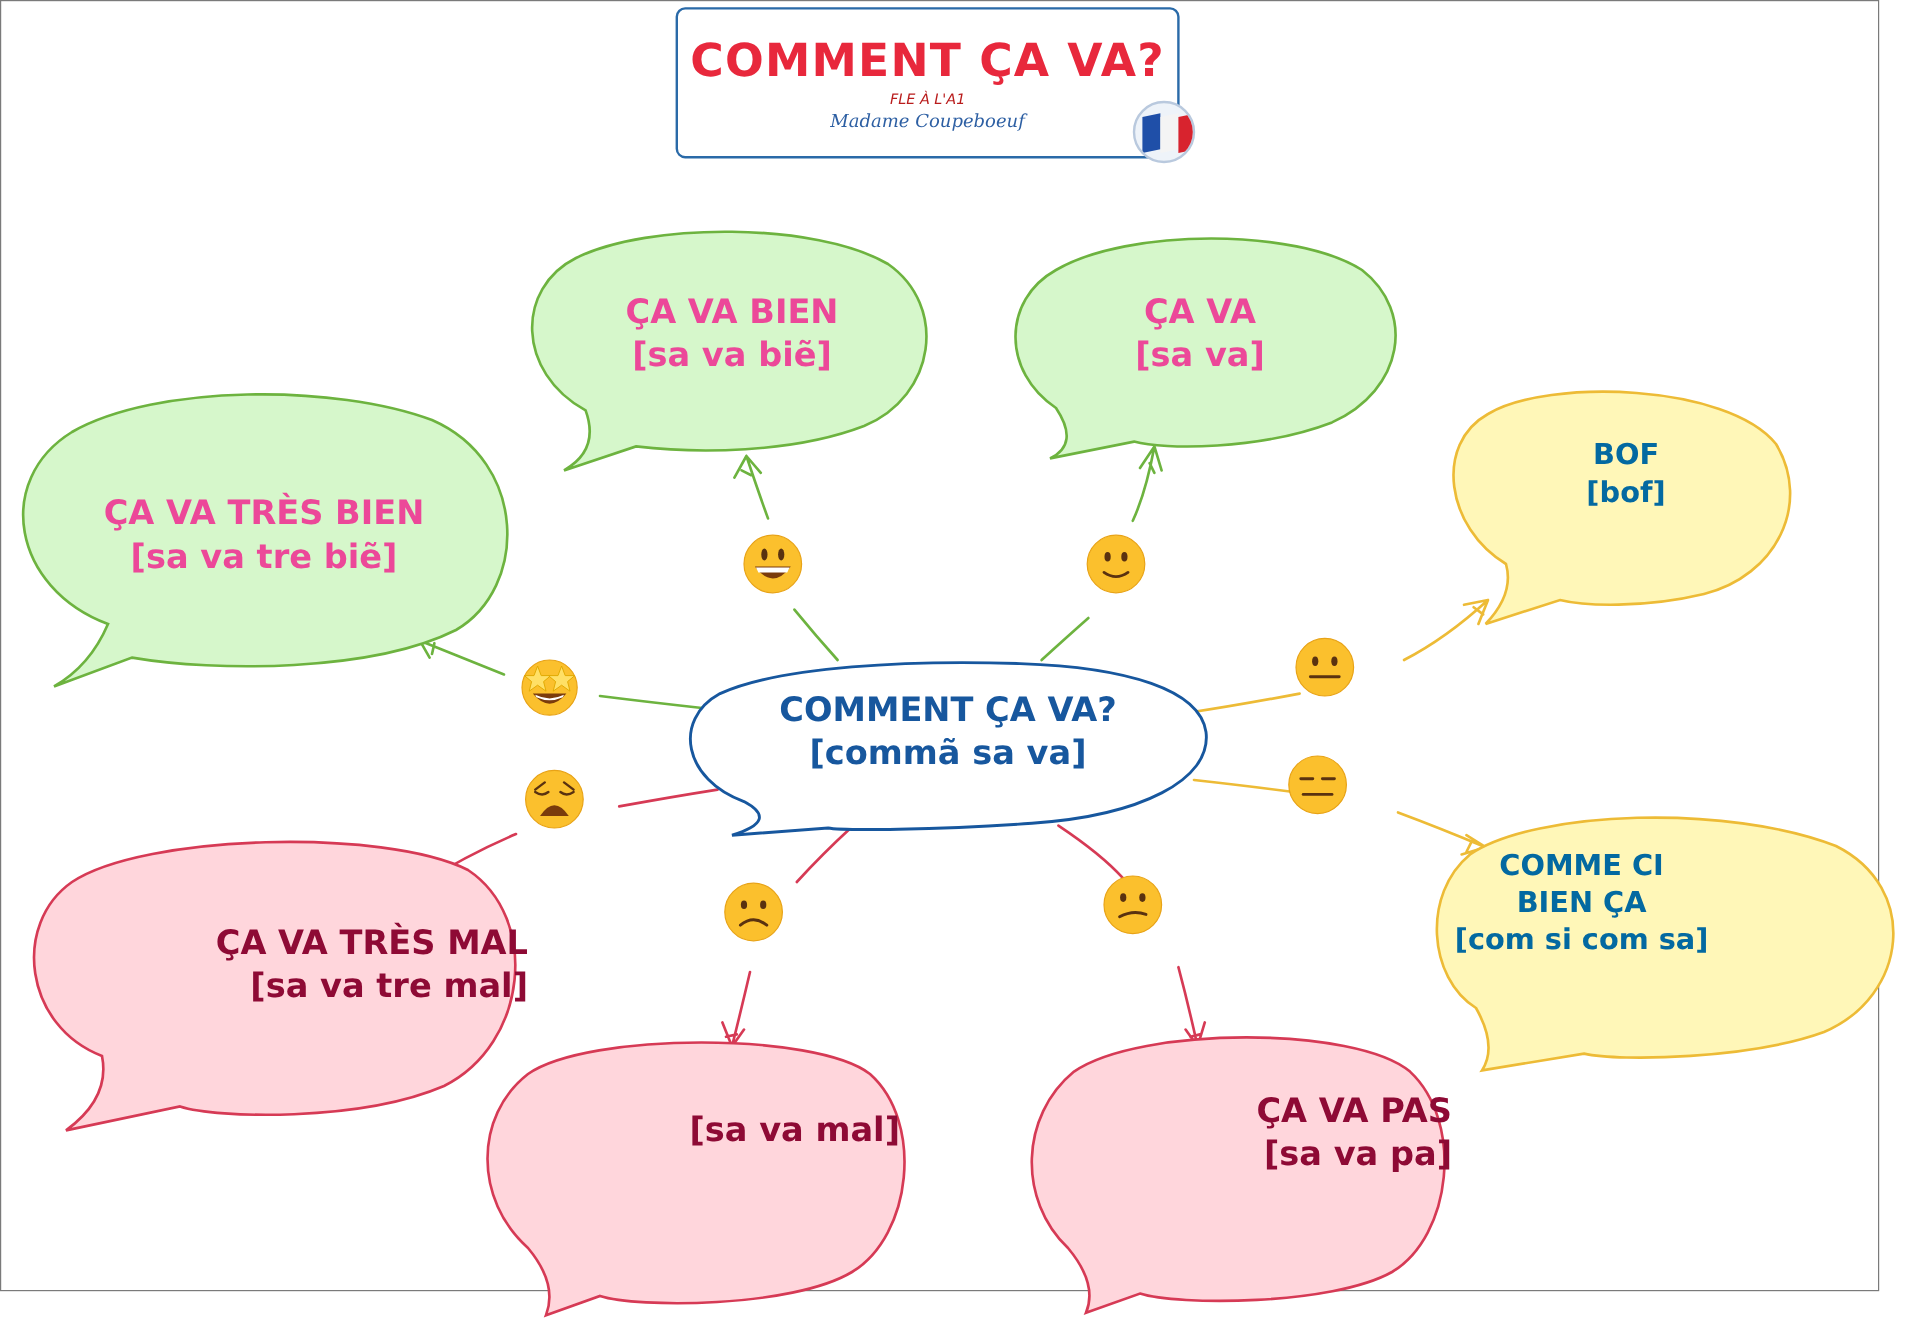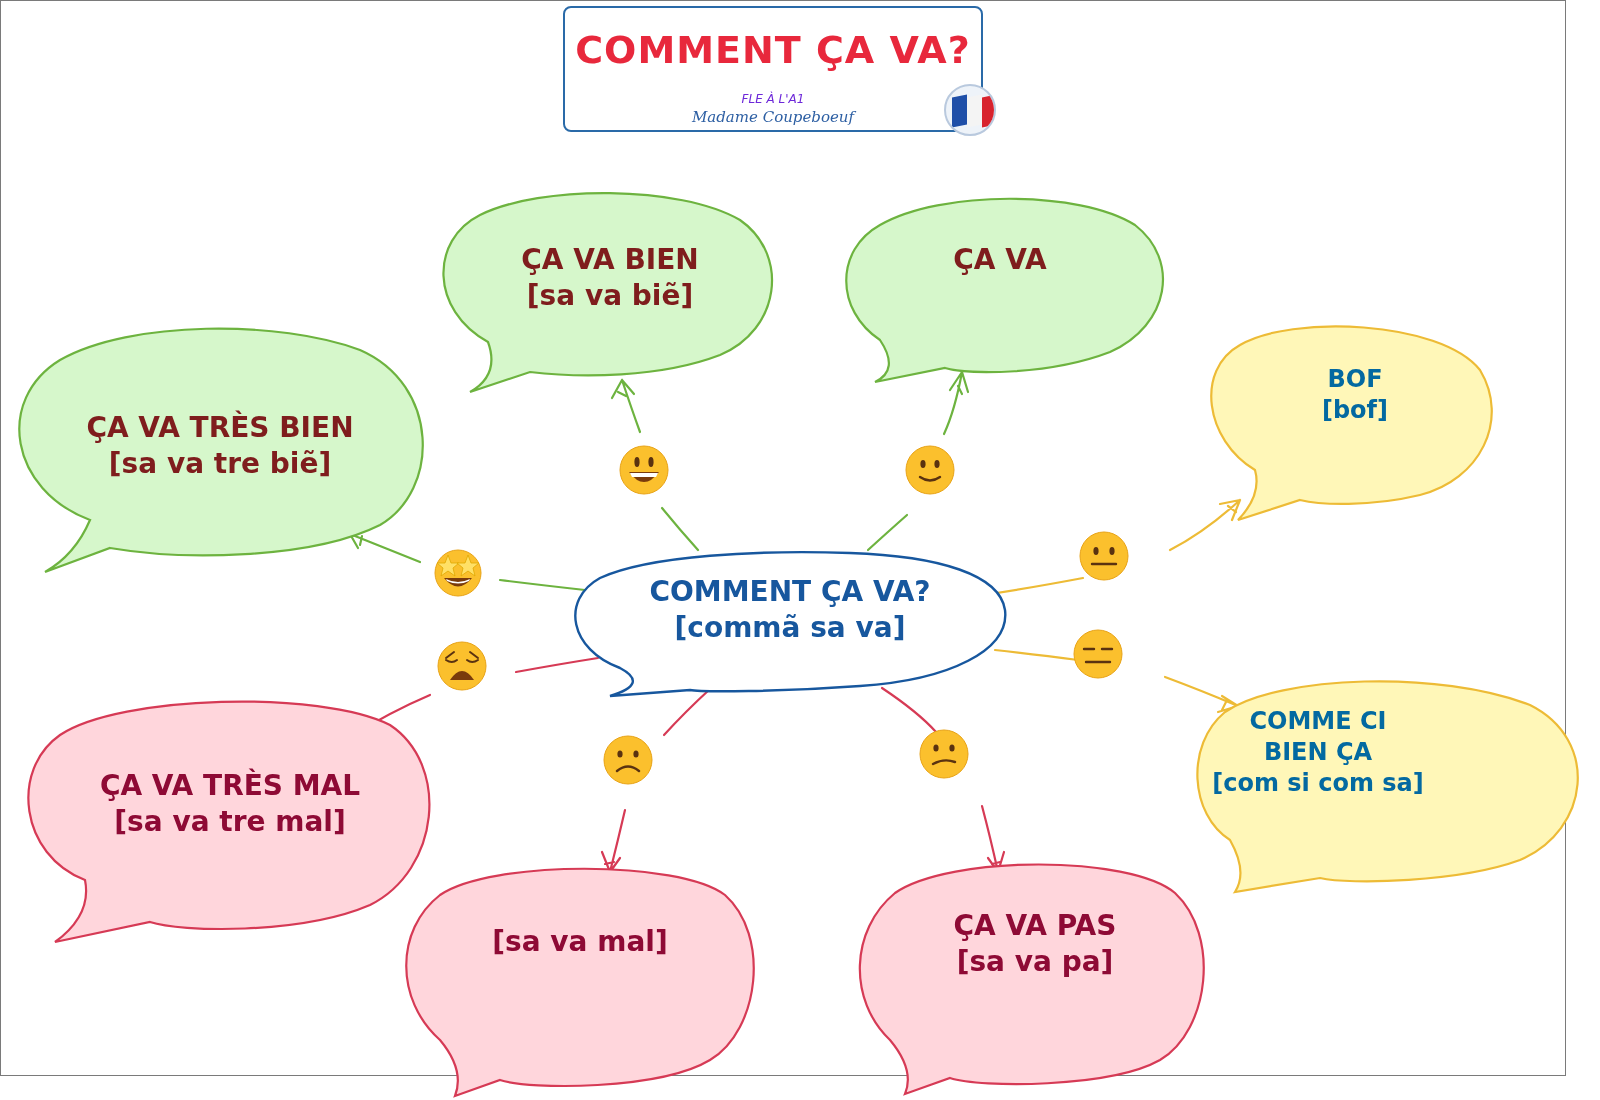--- a/index.html
+++ b/index.html
@@ -1,29 +1,29 @@
 <!DOCTYPE html>
 <html><head>
   <meta charset="utf-8">
   <style>
     html, body { margin: 0; padding: 0; background: #ffffff; }
     body { width: 1600px; height: 1100px; overflow: hidden; position: relative; font-family: "DejaVu Sans", sans-serif; }
     .frame { position: absolute; left: 0; top: 0; width: 1566px; height: 1076px; border: 1px solid #7a7a7a; box-sizing: border-box; background: #fff; }
     svg.canvas { position: absolute; left: 0; top: 0; }
     .title-box { position: absolute; left: 563px; top: 6px; width: 420px; height: 126px; border: 2px solid #2a6aa8; border-radius: 8px; background: #fff; box-sizing: border-box; text-align: center; }
     .title-main { margin-top: 20px; font-family: "DejaVu Sans", sans-serif; font-weight: bold; font-size: 38px; color: #e8283c; letter-spacing: 1px; }
-    .title-sub { font-family: "DejaVu Sans", sans-serif; font-style: italic; font-size: 12px; color: #6d28d9; margin-top: 20px; }
+    .title-sub { font-family: "DejaVu Sans", sans-serif; font-style: italic; font-size: 12px; color: #b91c1c; margin-top: 4px; }
     .title-author { font-family: "DejaVu Serif", serif; font-style: italic; font-size: 15px; color: #2d5fa3; margin-top: 2px; }
     .flag { position: absolute; left: 944px; top: 84px; width: 52px; height: 52px; border-radius: 50%; border: 2px solid #b9c9de; background: #eef3f9; overflow: hidden; box-sizing: border-box; }
     .flag .stripe { position: absolute; top: 10px; height: 30px; width: 15px; transform: skewY(-12deg); }
     .bubble-text { position: absolute; text-align: center; font-family: "DejaVu Sans", sans-serif; font-weight: bold; line-height: 1.3; }
     .bubble-text .line { display: block; }
-    .green { color: #7f1d1d; font-size: 28px; }
+    .green { color: #ec4899; font-size: 28px; }
     .yellow { color: #0369a1; font-size: 24px; }
-    .red { color: #8e0a35; font-size: 28px; }
+    .red { color: #8e0a35; font-size: 28px; text-align: right; }
     .blue { color: #17579e; font-size: 28px; }
     .emoji { position: absolute; width: 52px; height: 52px; }
   </style>
 </head>
 <body>
 
 <div class="frame"></div>
 
 <div class="title-box">
   <div class="title-main">COMMENT ÇA VA?</div>
@@ -167,20 +167,21 @@
   <span class="line">[sa va tre biẽ]</span>
 </div>
 
 <div class="bubble-text green" style="left:440px;top:242px;width:340px;">
   <span class="line">ÇA VA BIEN</span>
   <span class="line">[sa va biẽ]</span>
 </div>
 
 <div class="bubble-text green" style="left:840px;top:242px;width:320px;">
   <span class="line">ÇA VA</span>
+  <span class="line">[sa va]</span>
 </div>
 
 <div class="bubble-text yellow" style="left:1220px;top:364px;width:270px;">
   <span class="line">BOF</span>
   <span class="line">[bof]</span>
 </div>
 
 <div class="bubble-text yellow" style="left:1128px;top:706px;width:380px;">
   <span class="line">COMME CI</span>
   <span class="line">BIEN ÇA</span>

